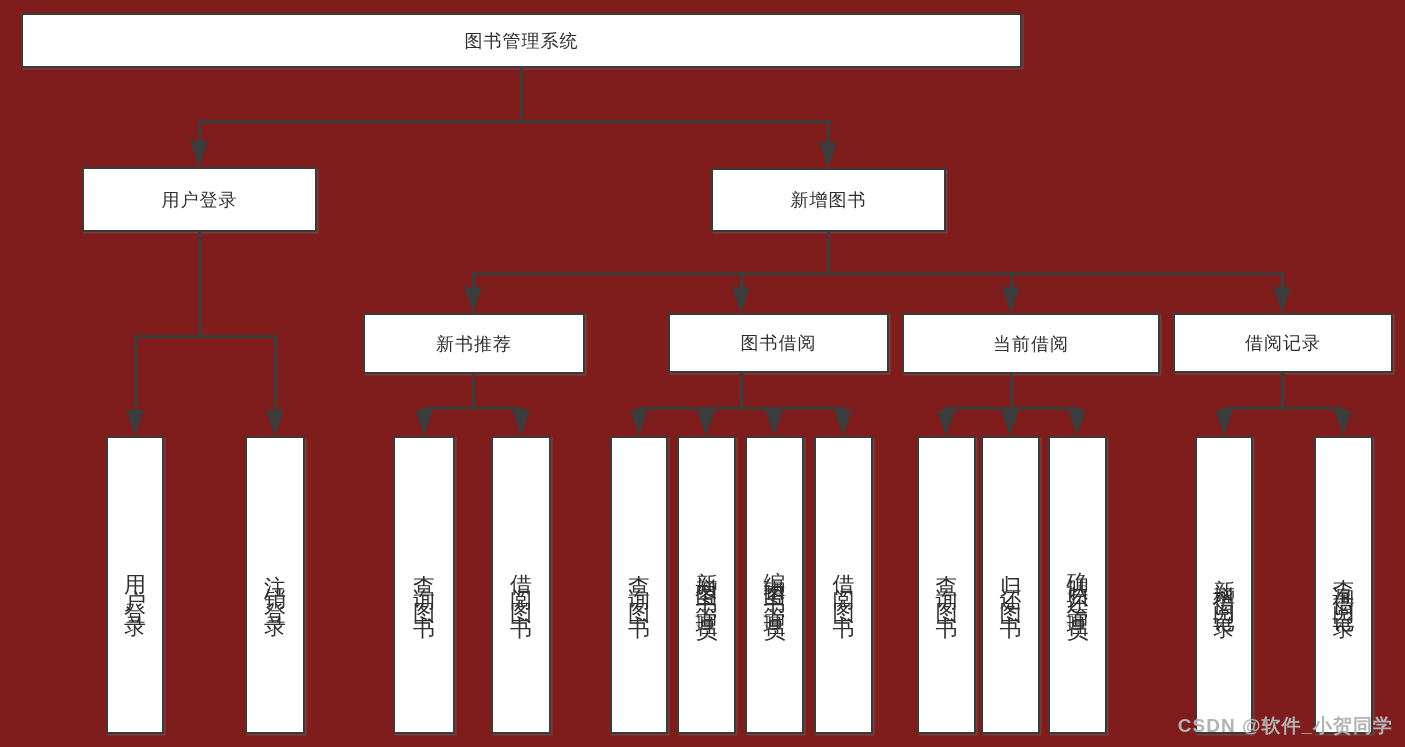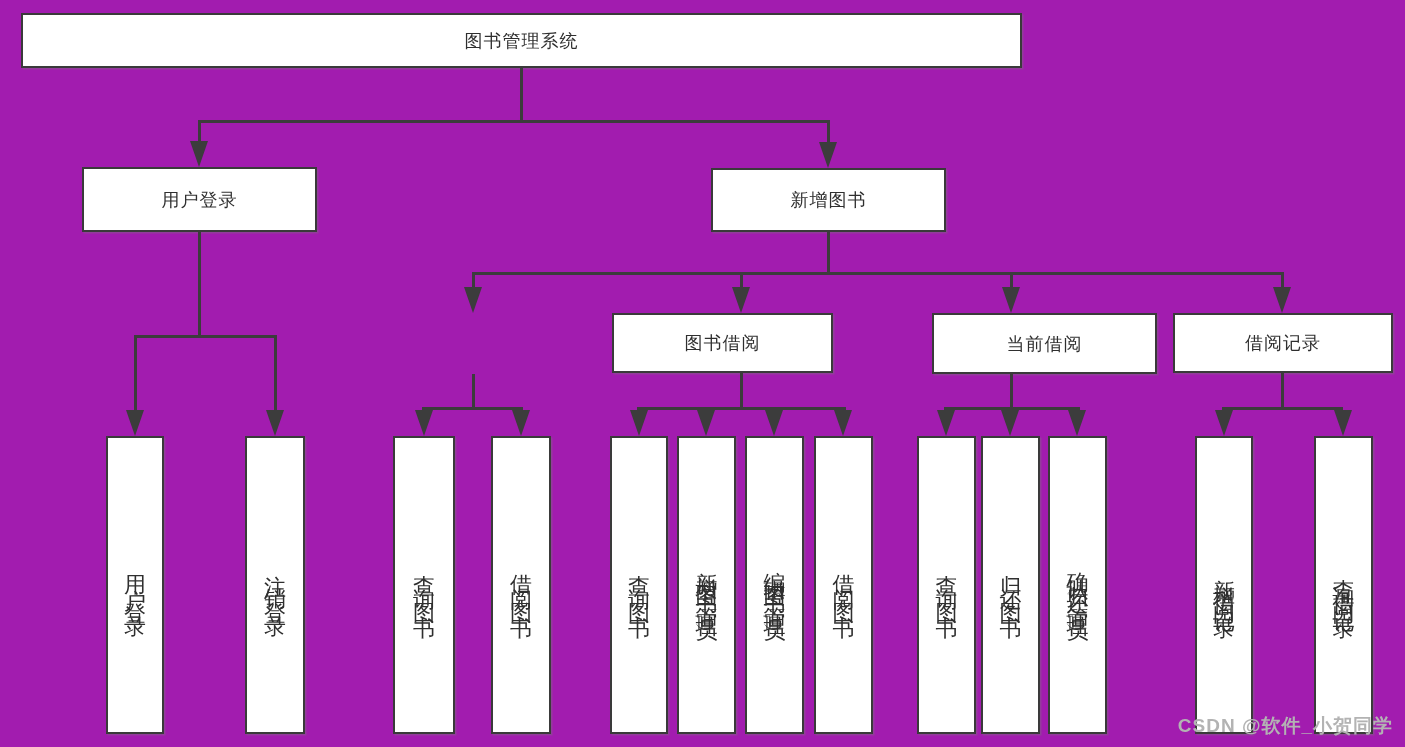--- a/index.html
+++ b/index.html
@@ -1,19 +1,19 @@
 <!DOCTYPE html>
 <html><head>
 <meta charset="utf-8">
 <style>
   html,body{margin:0;padding:0;background:#ffffff;}
   .canvas{
     position:relative;
     width:1405px;height:747px;
-    background:#a21caf;
+    background:#7f1d1d;
     font-family:"Liberation Sans", sans-serif;
     color:#333333;
     overflow:hidden;
     text-align:right;
   }
   
   .node{
     position:absolute;
     box-sizing:border-box;
     background:#ffffff;
@@ -76,26 +76,29 @@
   </div>
 
   <div class="node" style="left:82px;top:167px;width:235px;height:65px;">
     <span>用户登录</span>
   </div>
 
   <div class="node" style="left:711px;top:168px;width:235px;height:64px;">
     <span>新增图书</span>
   </div>
 
+  <div class="node" style="left:363px;top:313px;width:222px;height:61px;">
+    <span>新书推荐</span>
+  </div>
 
-  <div class="node" style="left:612px;top:313px;width:221px;height:60px;">
+  <div class="node" style="left:668px;top:313px;width:221px;height:60px;">
     <span>图书借阅</span>
   </div>
 
-  <div class="node" style="left:932px;top:313px;width:225px;height:61px;">
+  <div class="node" style="left:902px;top:313px;width:258px;height:61px;">
     <span>当前借阅</span>
   </div>
 
   <div class="node" style="left:1173px;top:313px;width:220px;height:60px;">
     <span>借阅记录</span>
   </div>
 
   <div class="leaf vt-wide" style="left:106px;width:58px;">
     <span>用户登录</span>
   </div>

